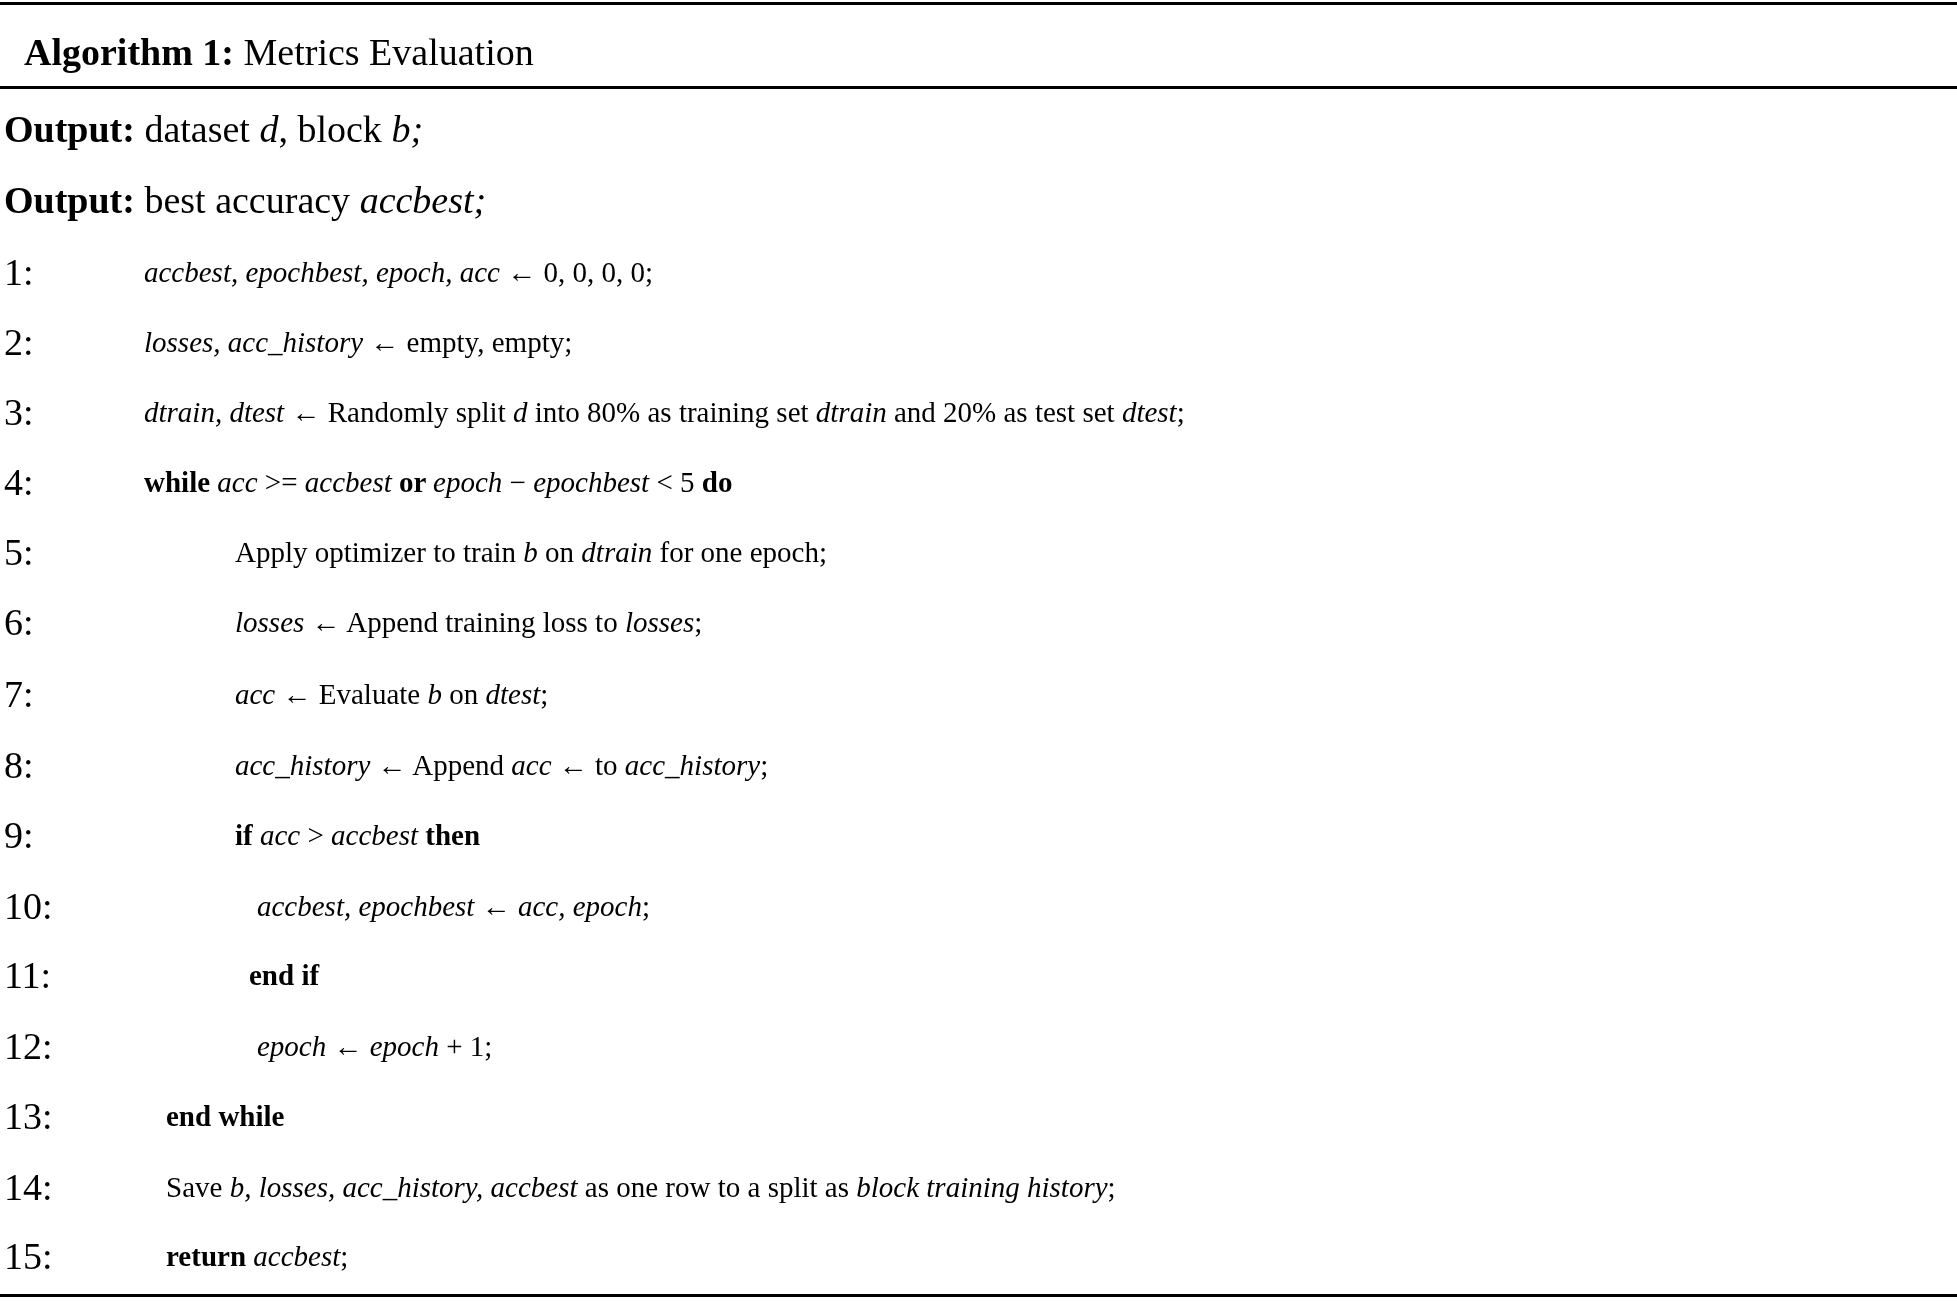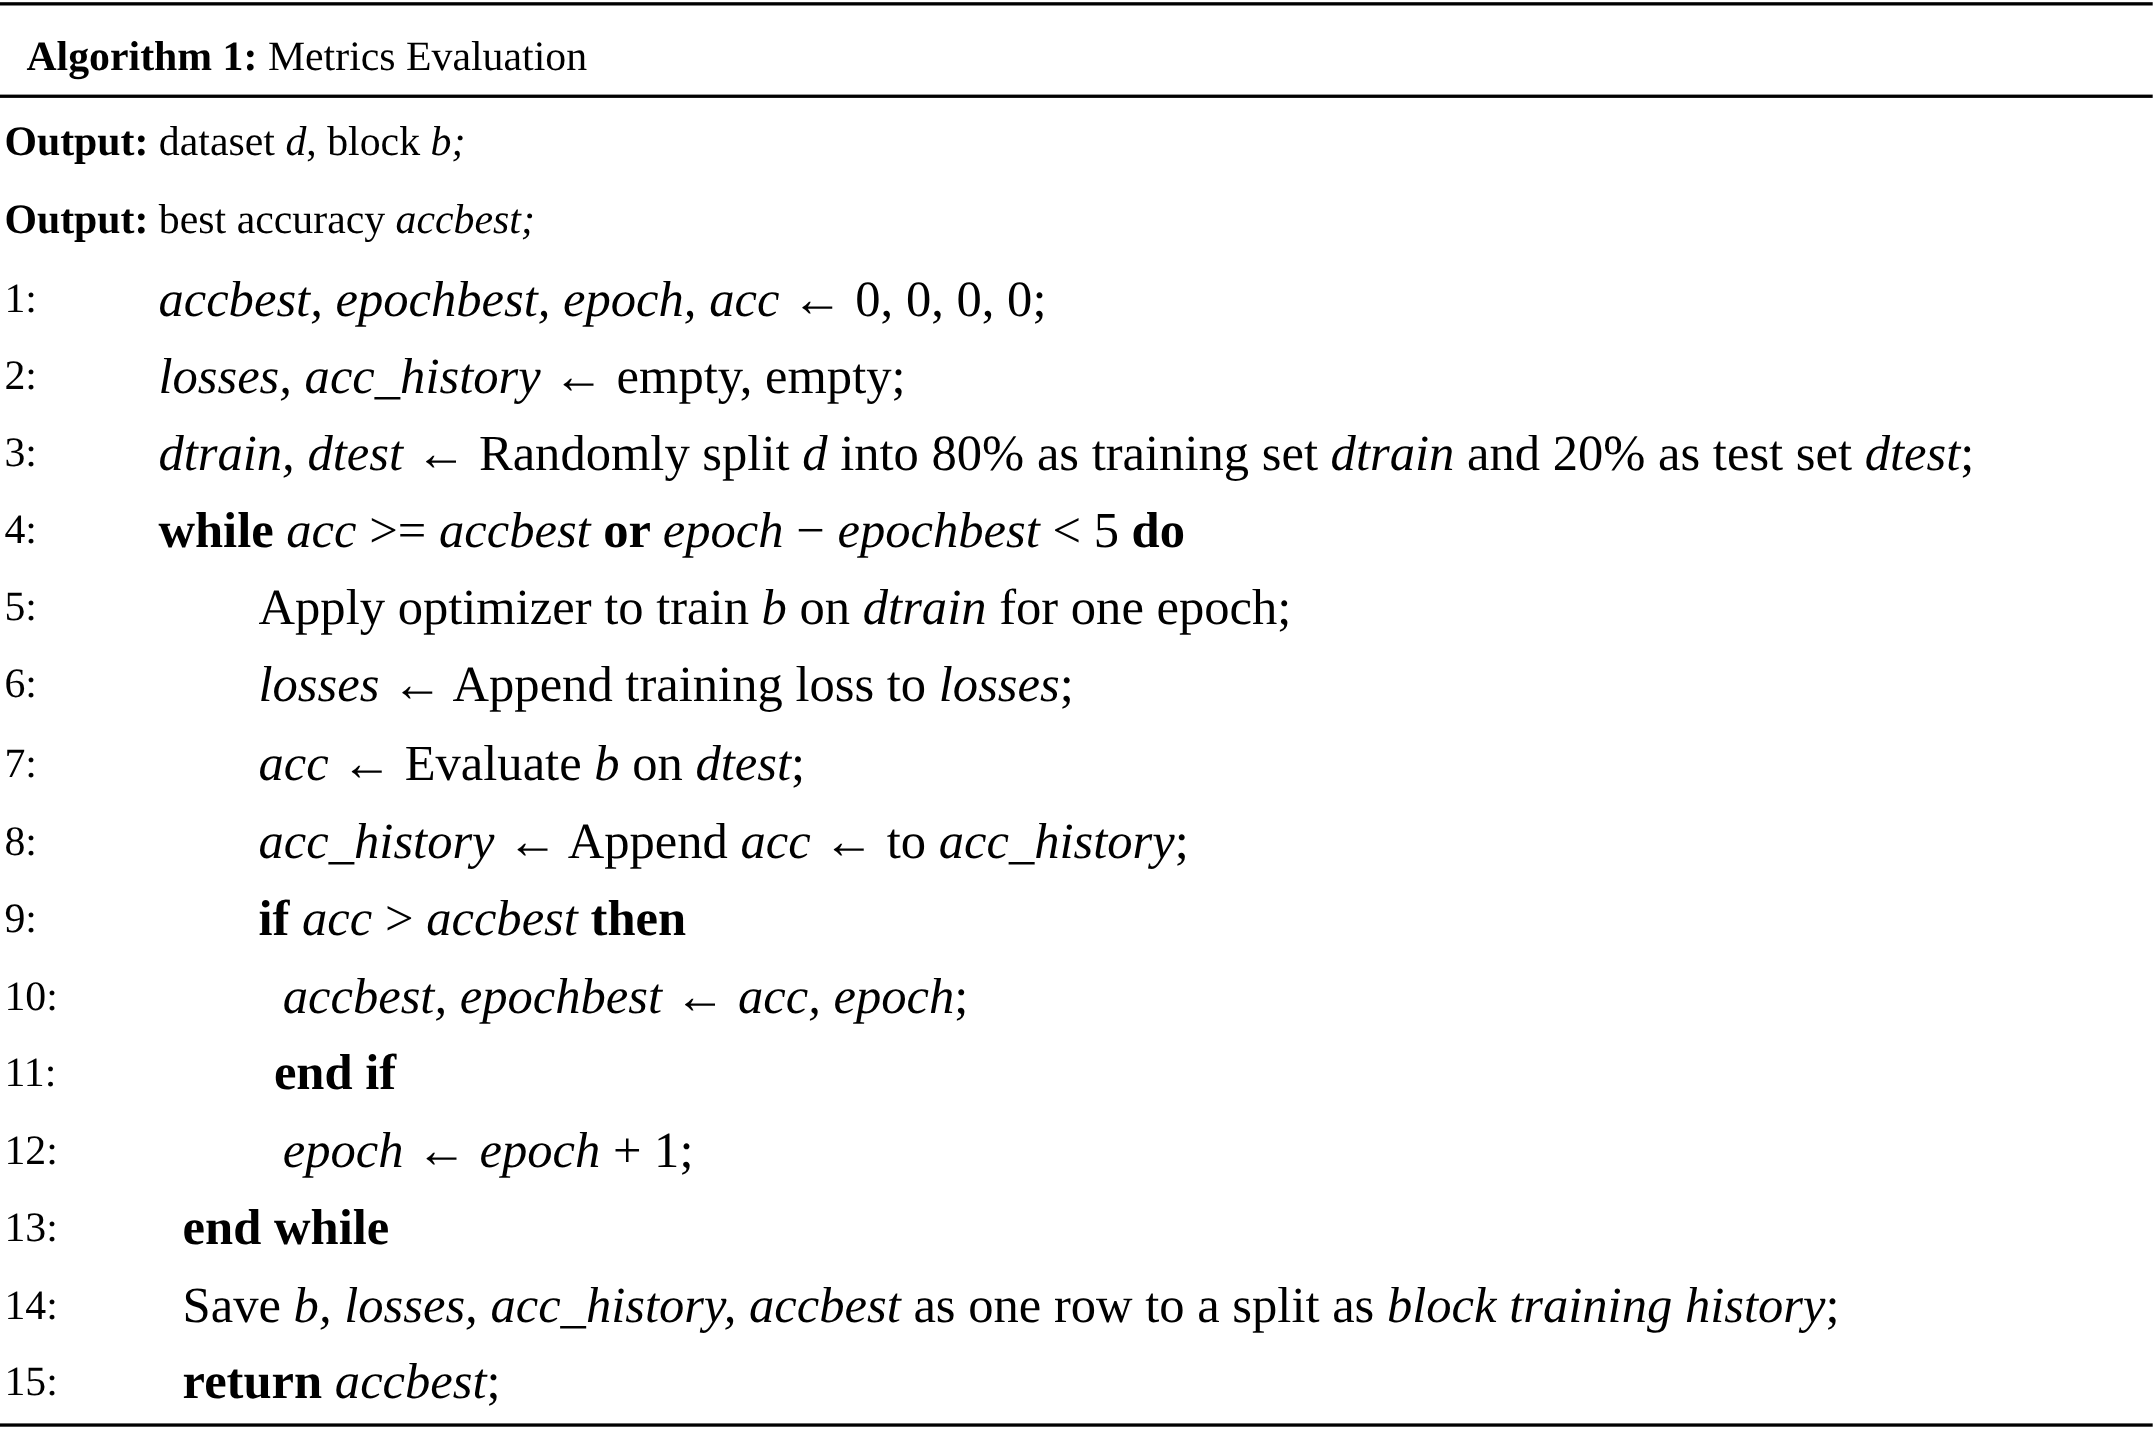--- a/index.html
+++ b/index.html
@@ -6,21 +6,21 @@
   body { width: 1957px; height: 1301px; position: relative; overflow: hidden;
          font-family: "Liberation Serif", "DejaVu Serif", serif; color: #000; }
   .rule { position: absolute; left: 0; width: 1957px; background: #000; }
   .rule.top { top: 2px; height: 3px; }
   .rule.mid { top: 86px; height: 3px; }
   .rule.bot { top: 1294px; height: 3px; }
   .row { position: absolute; left: 4px; font-size: 38px; line-height: 44px; white-space: nowrap; }
   .title { top: 30px; margin-left: 20px; }
   .io { }
   .lnum { position: absolute; left: 4px; font-size: 38px; line-height: 44px; white-space: nowrap; }
-  .stmt { position: absolute; font-size: 46px; line-height: 44px; white-space: nowrap; }
+  .stmt { position: absolute; font-size: 29px; line-height: 44px; white-space: nowrap; }
   b, .kw { font-weight: bold; }
   i, .v { font-style: italic; }
 </style>
 </head>
 <body>
 
 <div class="rule top"></div>
 
 <div class="row title">
   <b>Algorithm 1:</b>

